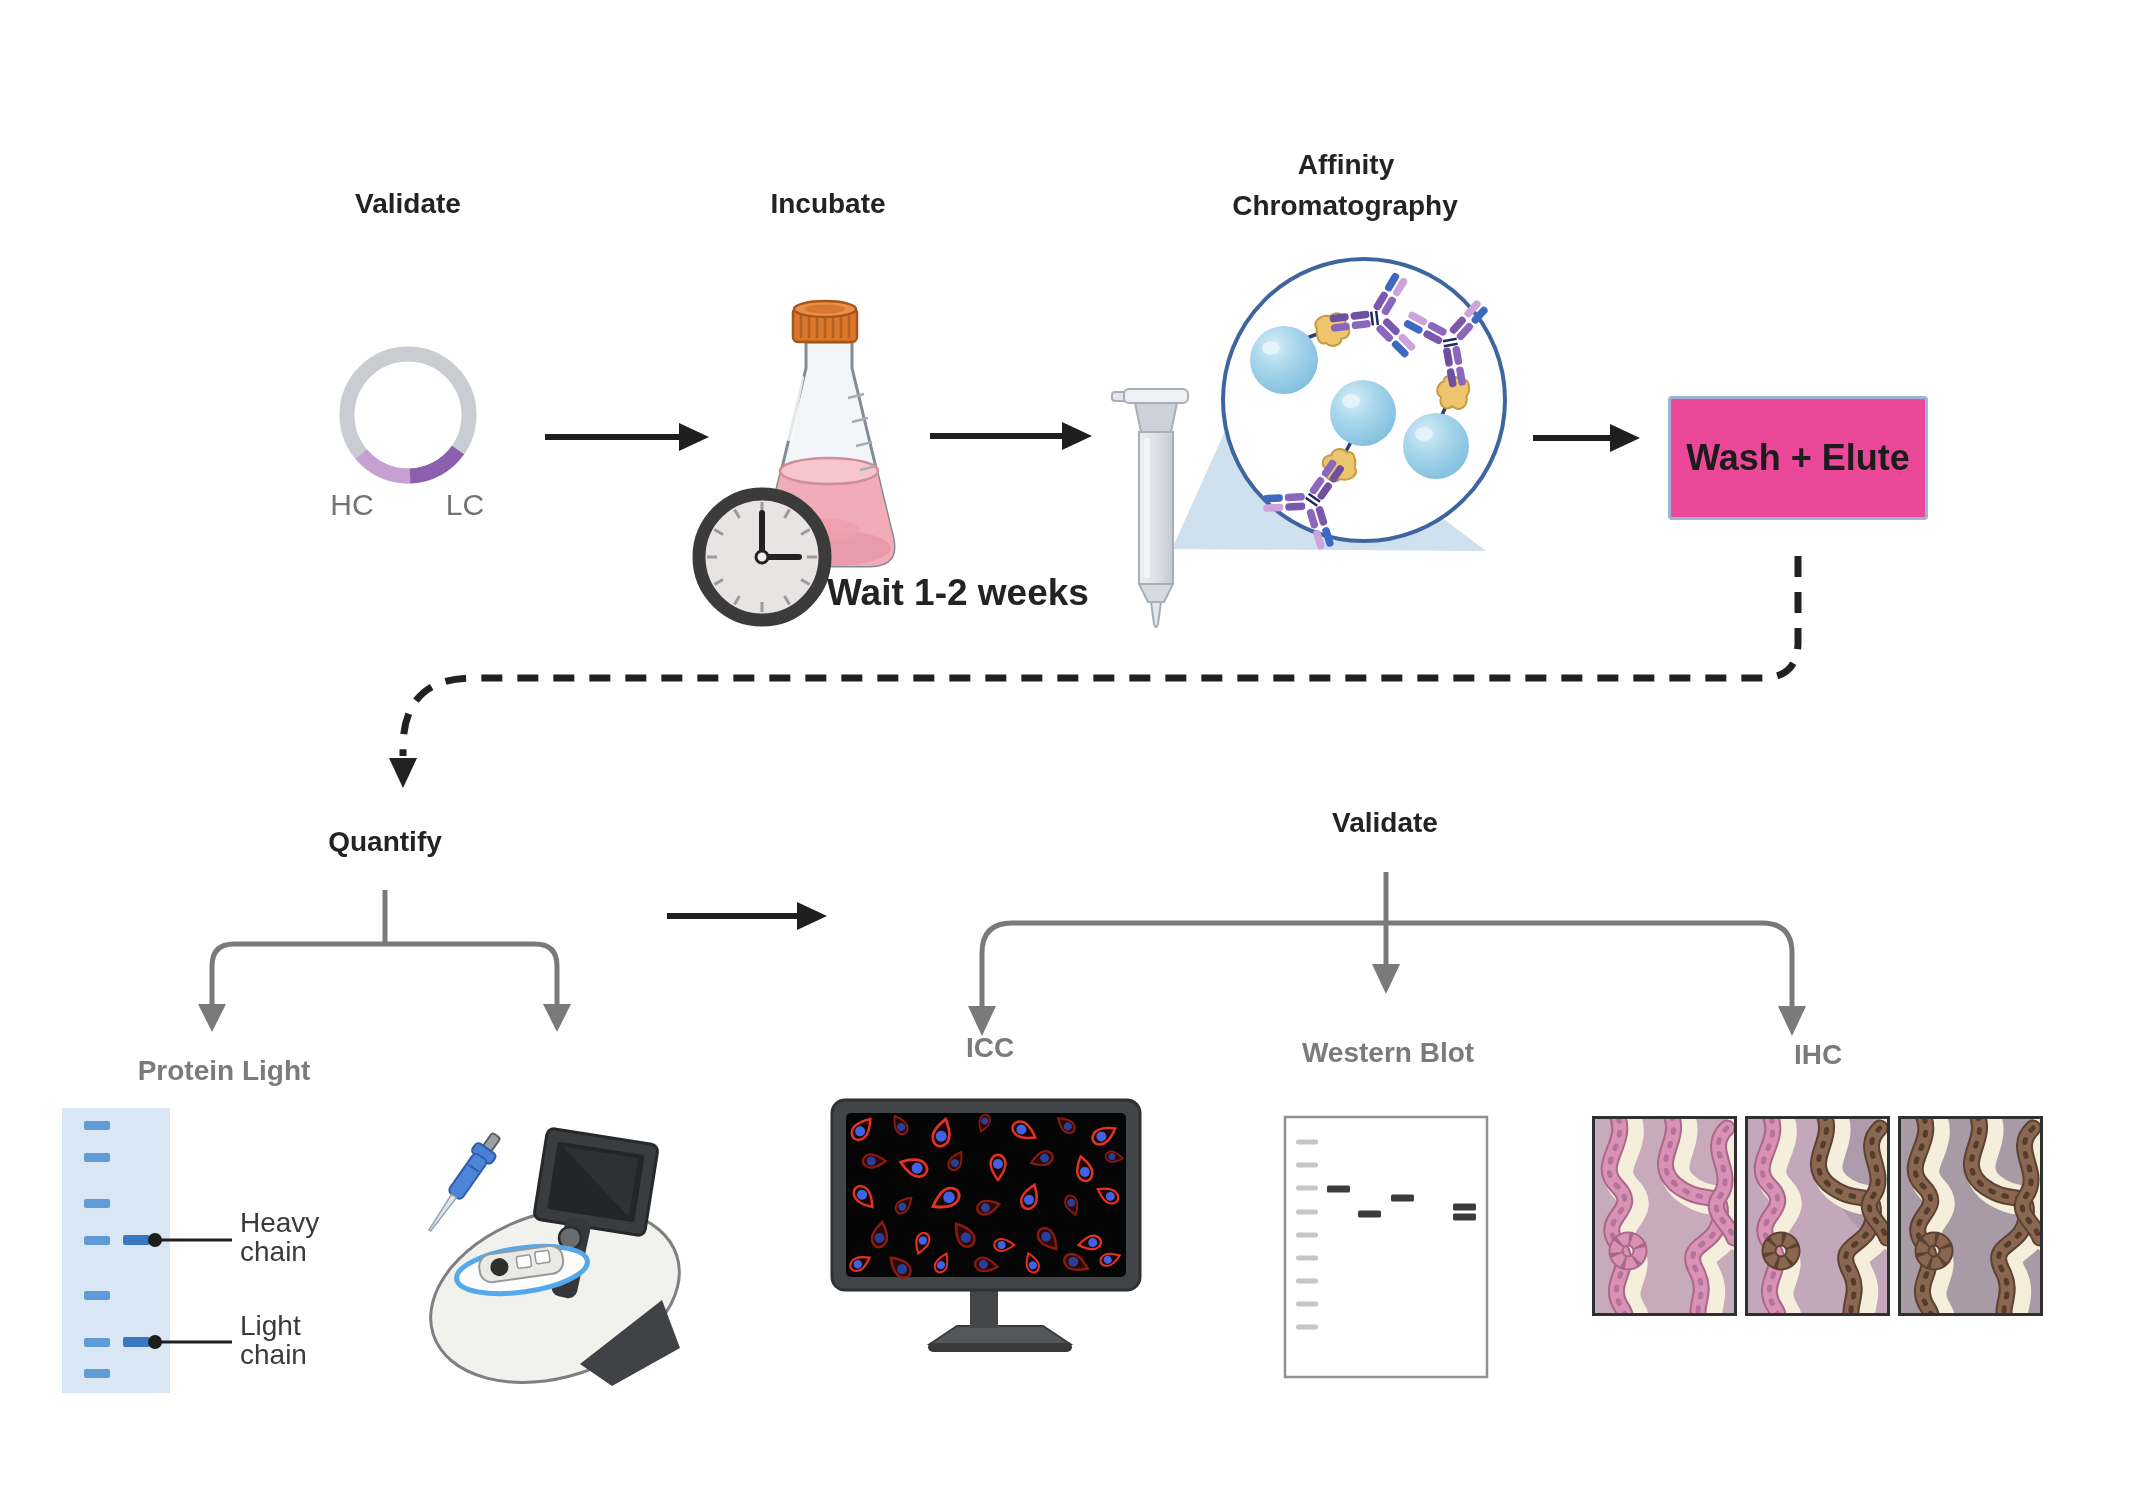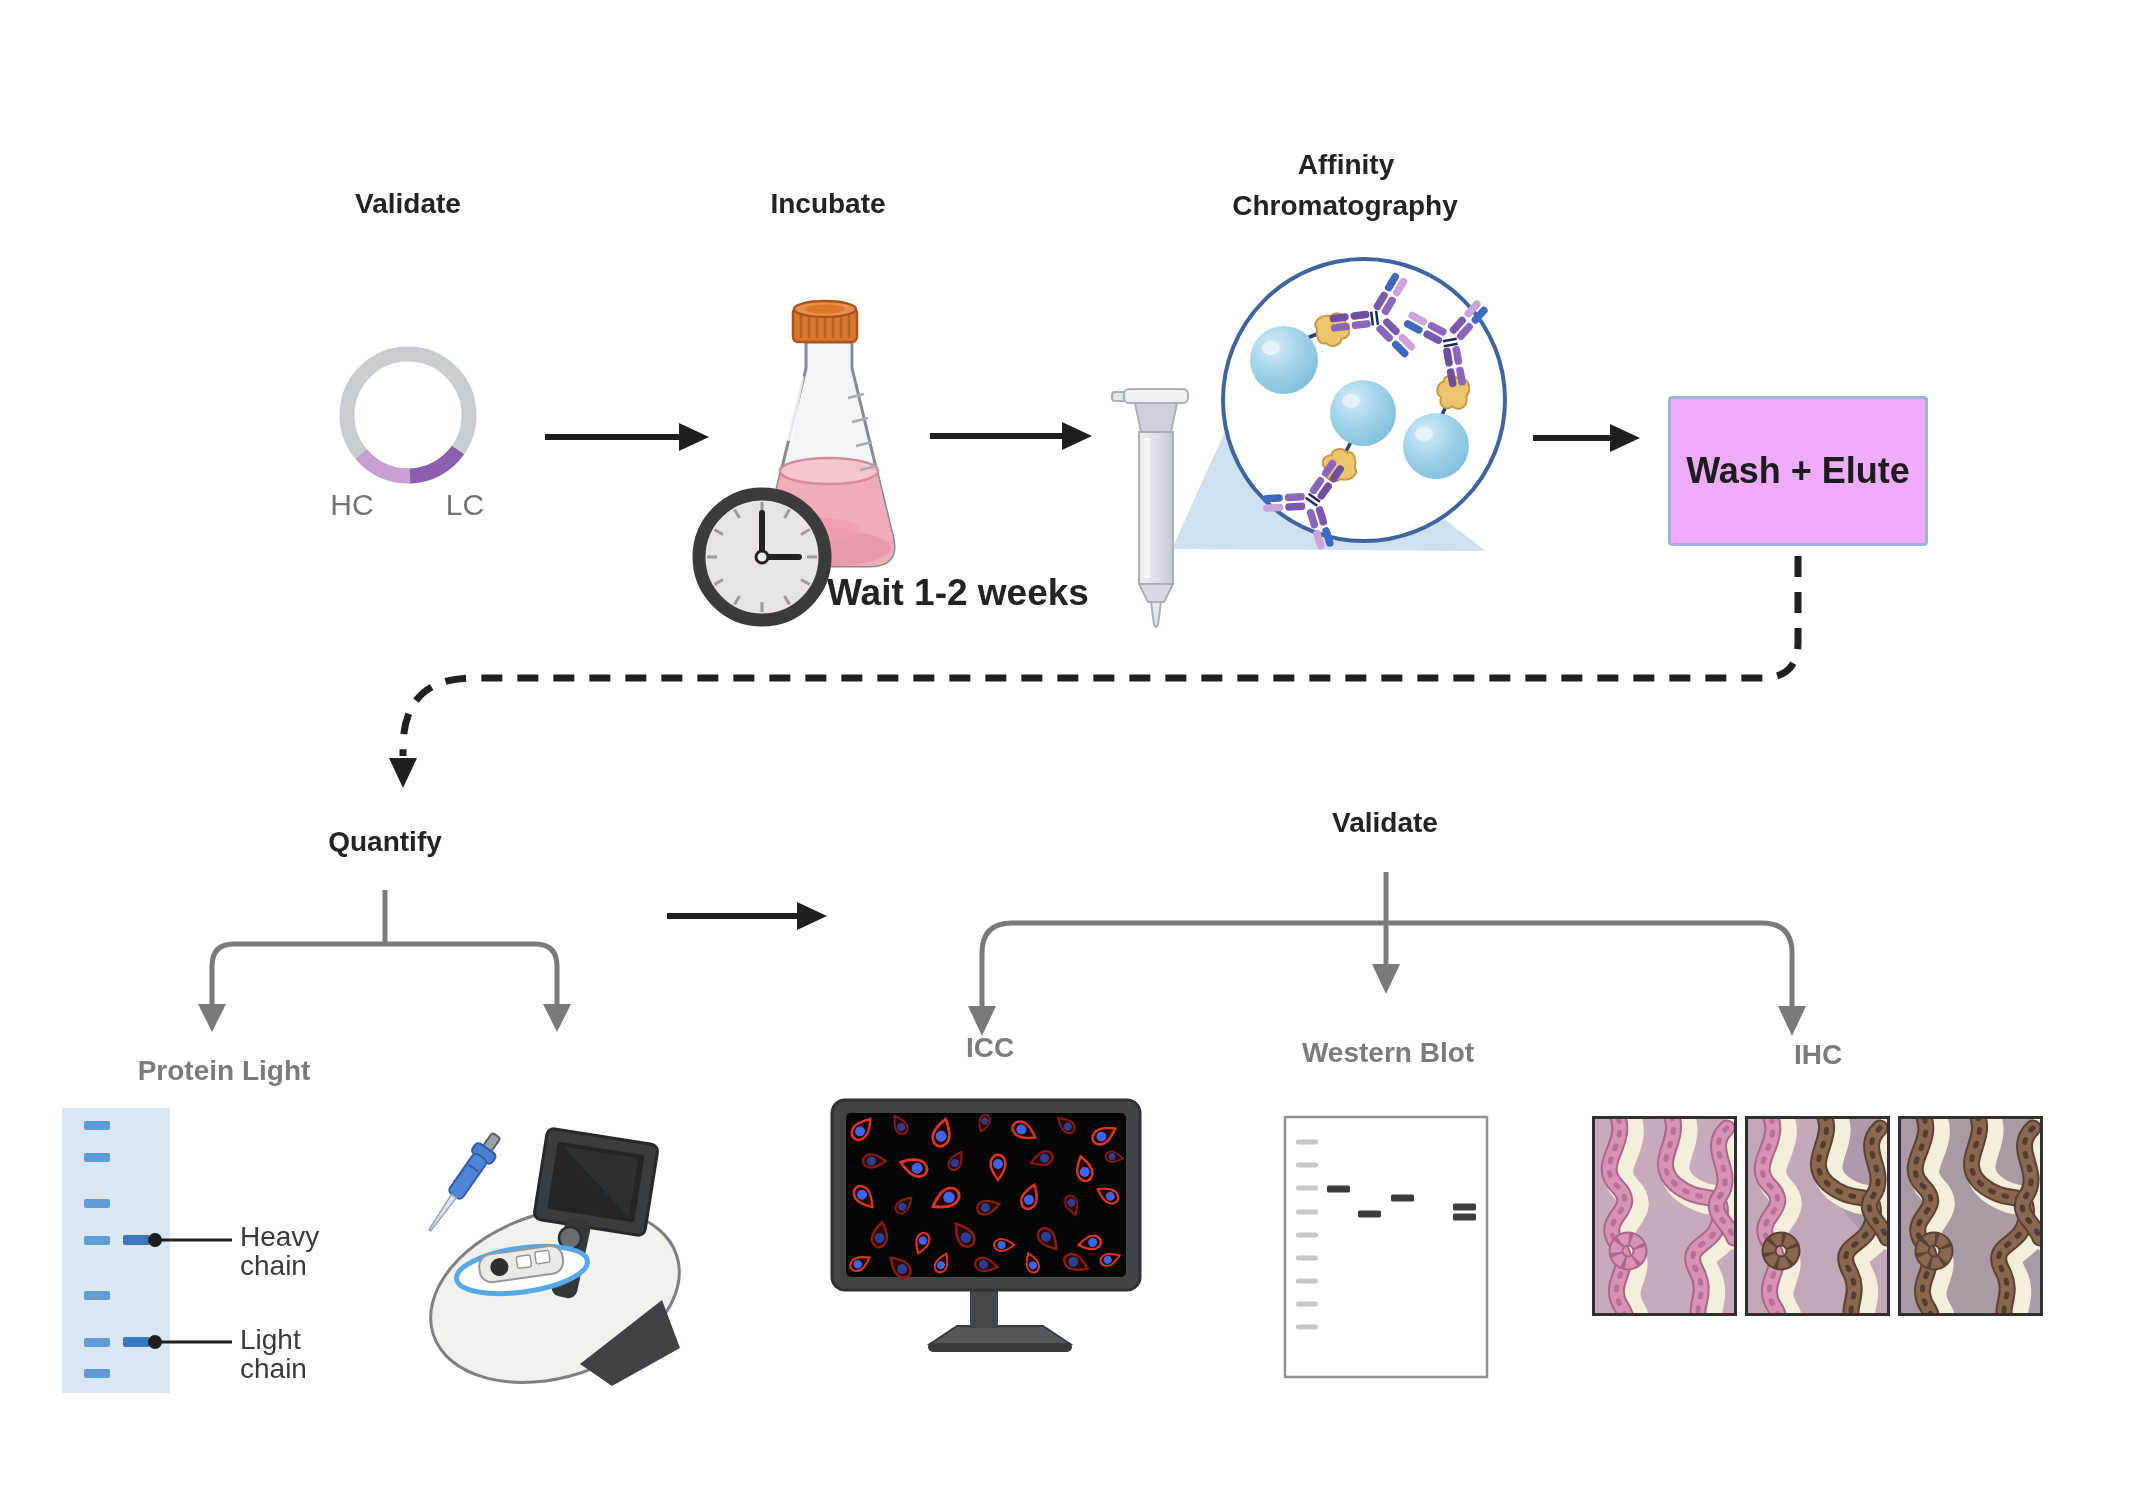--- a/index.html
+++ b/index.html
@@ -6,23 +6,23 @@
   .canvas{position:relative;width:2152px;height:1503px;background:#ffffff;
           font-family:"Liberation Sans",sans-serif;overflow:hidden;}
   svg.layer{position:absolute;left:0;top:0;}
   .lbl{position:absolute;transform:translate(-50%,-50%);font-weight:700;color:#232323;
        font-size:28px;white-space:nowrap;text-align:center;line-height:1.15;}
   .lbl.gray{color:#7b7b7b;}
   .lbl.big{font-size:37px;text-align:center;}
   .plain{position:absolute;transform:translate(-50%,-50%);font-weight:400;color:#737373;
          font-size:30px;white-space:nowrap;}
   .ann{position:absolute;font-weight:400;color:#3a3a3a;font-size:28px;line-height:29px;
-       white-space:pre-line;margin-top:14px;}
-  .webox{position:absolute;left:1668px;top:396px;width:260px;height:150px;
-         background:#f0abfc;border:3px solid #9db4d8;border-radius:4px;
+       white-space:pre-line;}
+  .webox{position:absolute;left:1668px;top:396px;width:260px;height:124px;
+         background:#ec4899;border:3px solid #9db4d8;border-radius:4px;
          display:flex;align-items:center;justify-content:center;
          font-weight:700;font-size:36px;color:#1c1c1c;box-sizing:border-box;}
 </style>
 </head>
 <body>
 
 <div class="canvas">
 
 <svg class="layer" width="2152" height="1503" viewBox="0 0 2152 1503">
   <defs>

